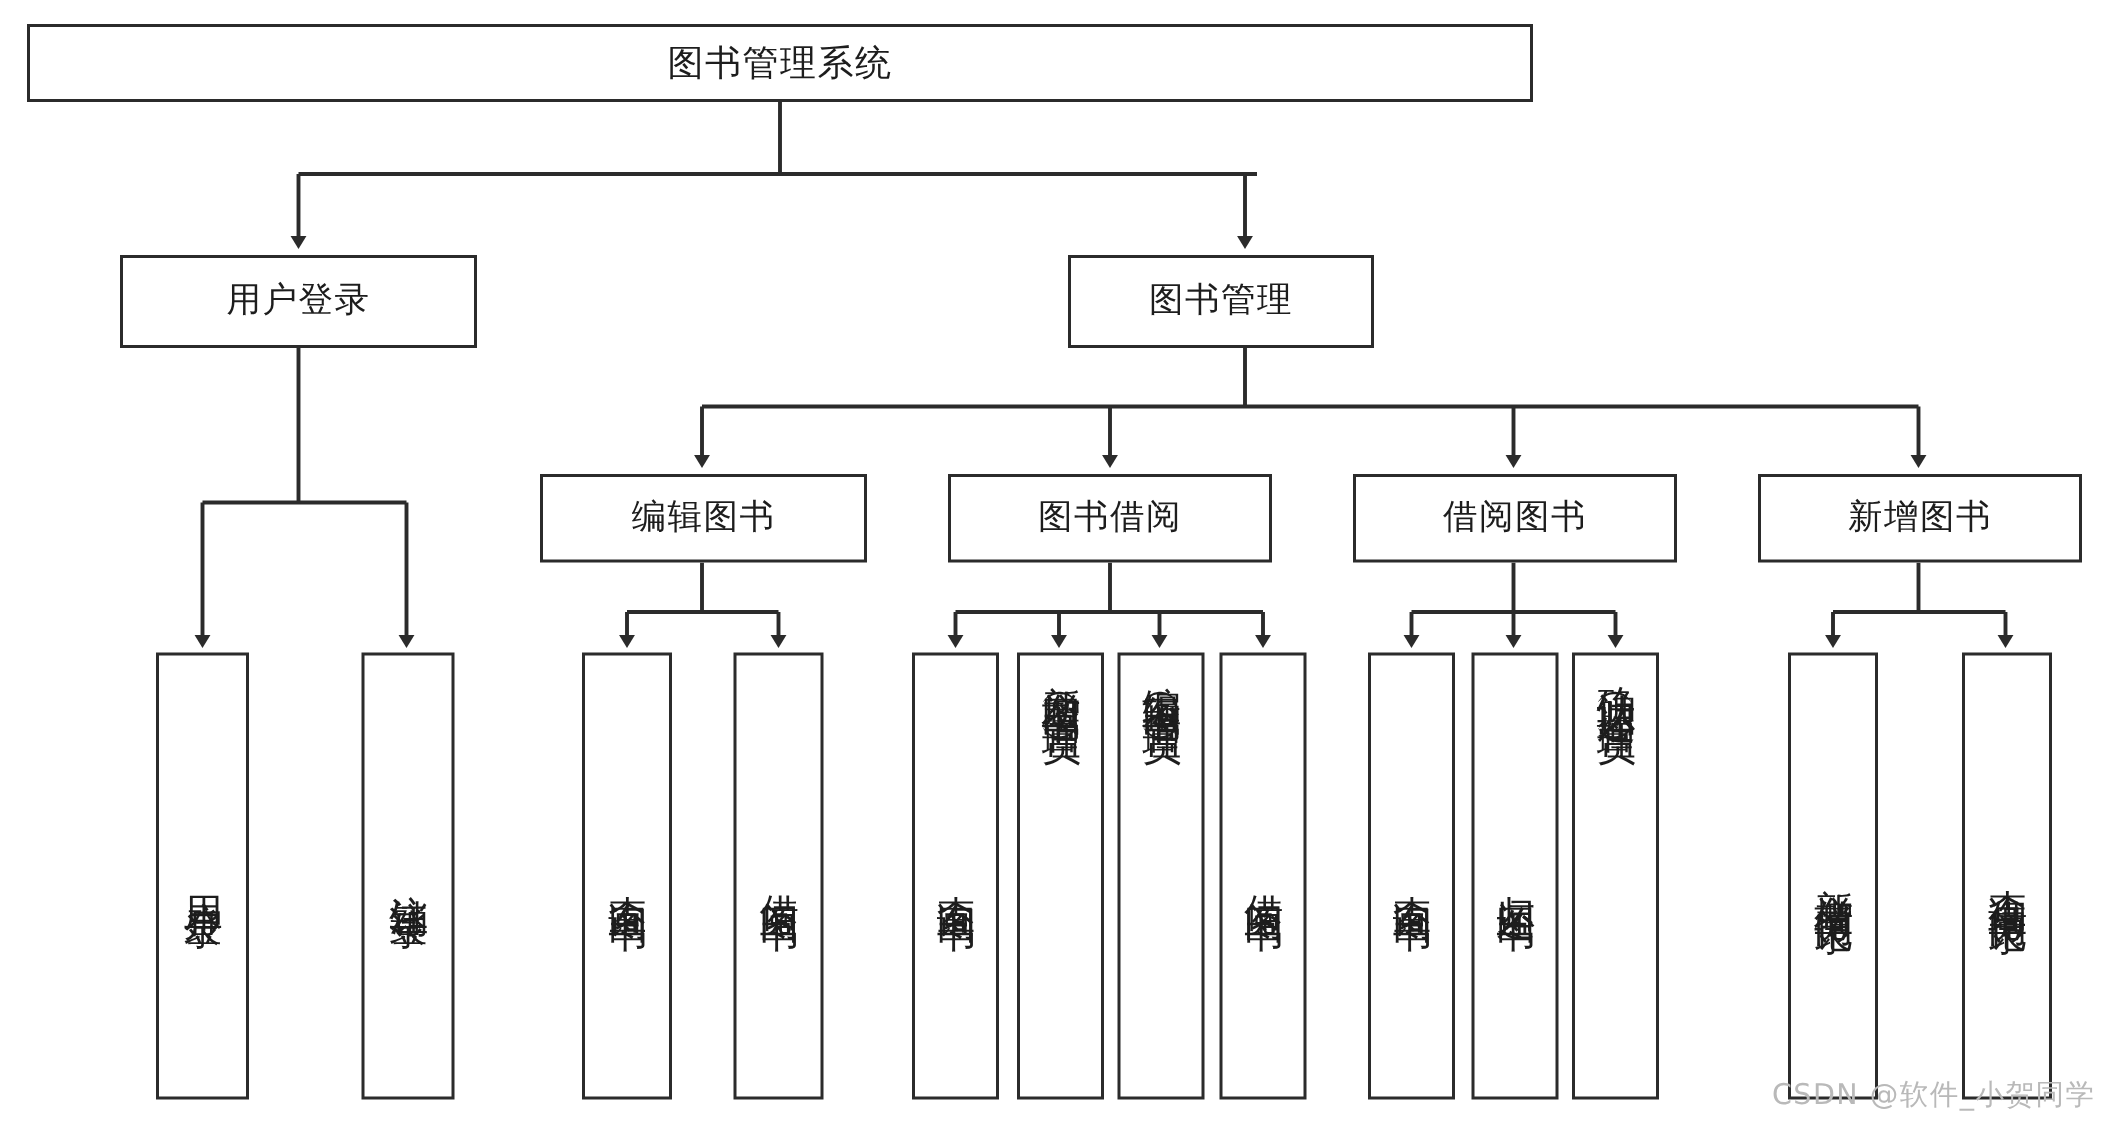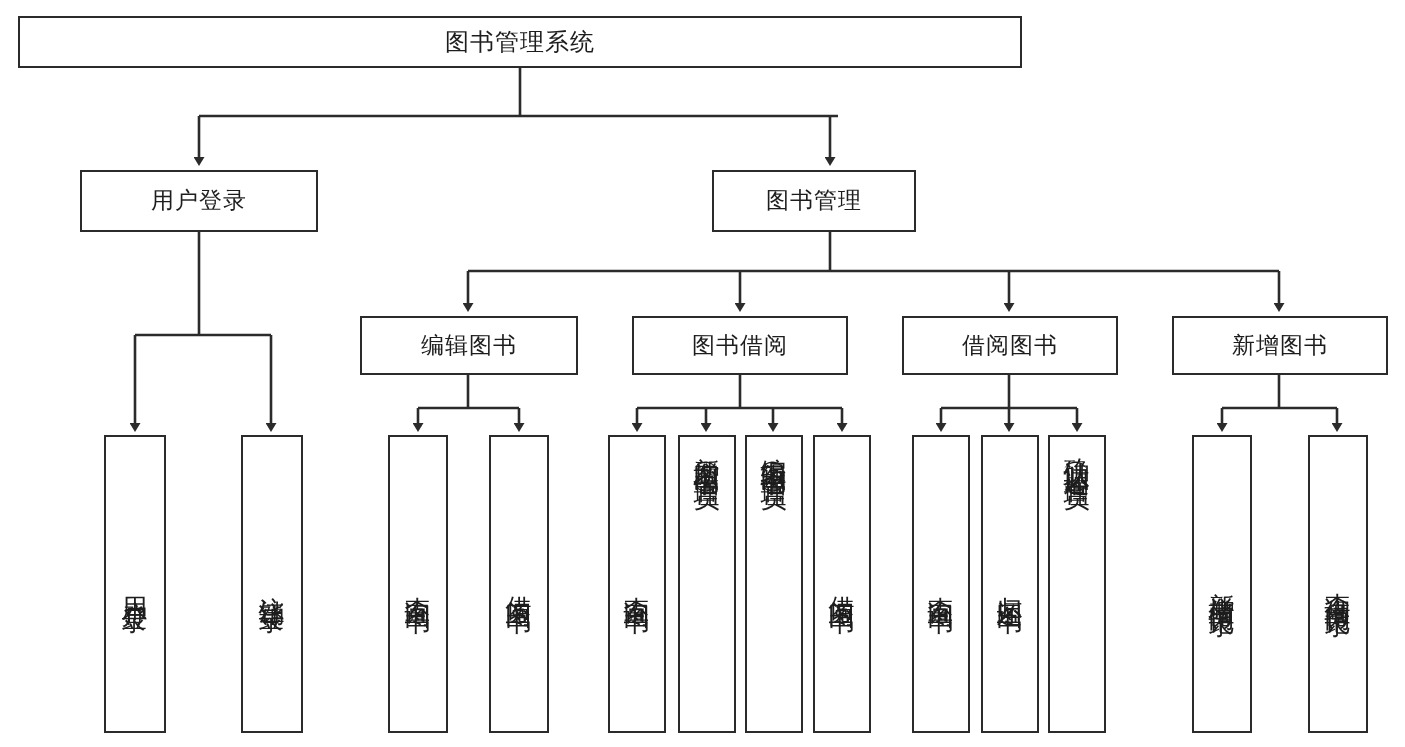--- a/index.html
+++ b/index.html
@@ -191,14 +191,15 @@
     <span class="label">确认归还（管理员）</span>
   </div>
 
   <div class="node vert centered" style="left:1192px; top:435px; width:60px; height:298px;">
     <span class="label">新增借阅记录</span>
   </div>
   <div class="node vert centered" style="left:1308px; top:435px; width:60px; height:298px;">
     <span class="label">查询借阅记录</span>
   </div>
 
+  <div class="watermark">CSDN @软件_小贺同学</div>
 
 </div>
 
 </body></html>

